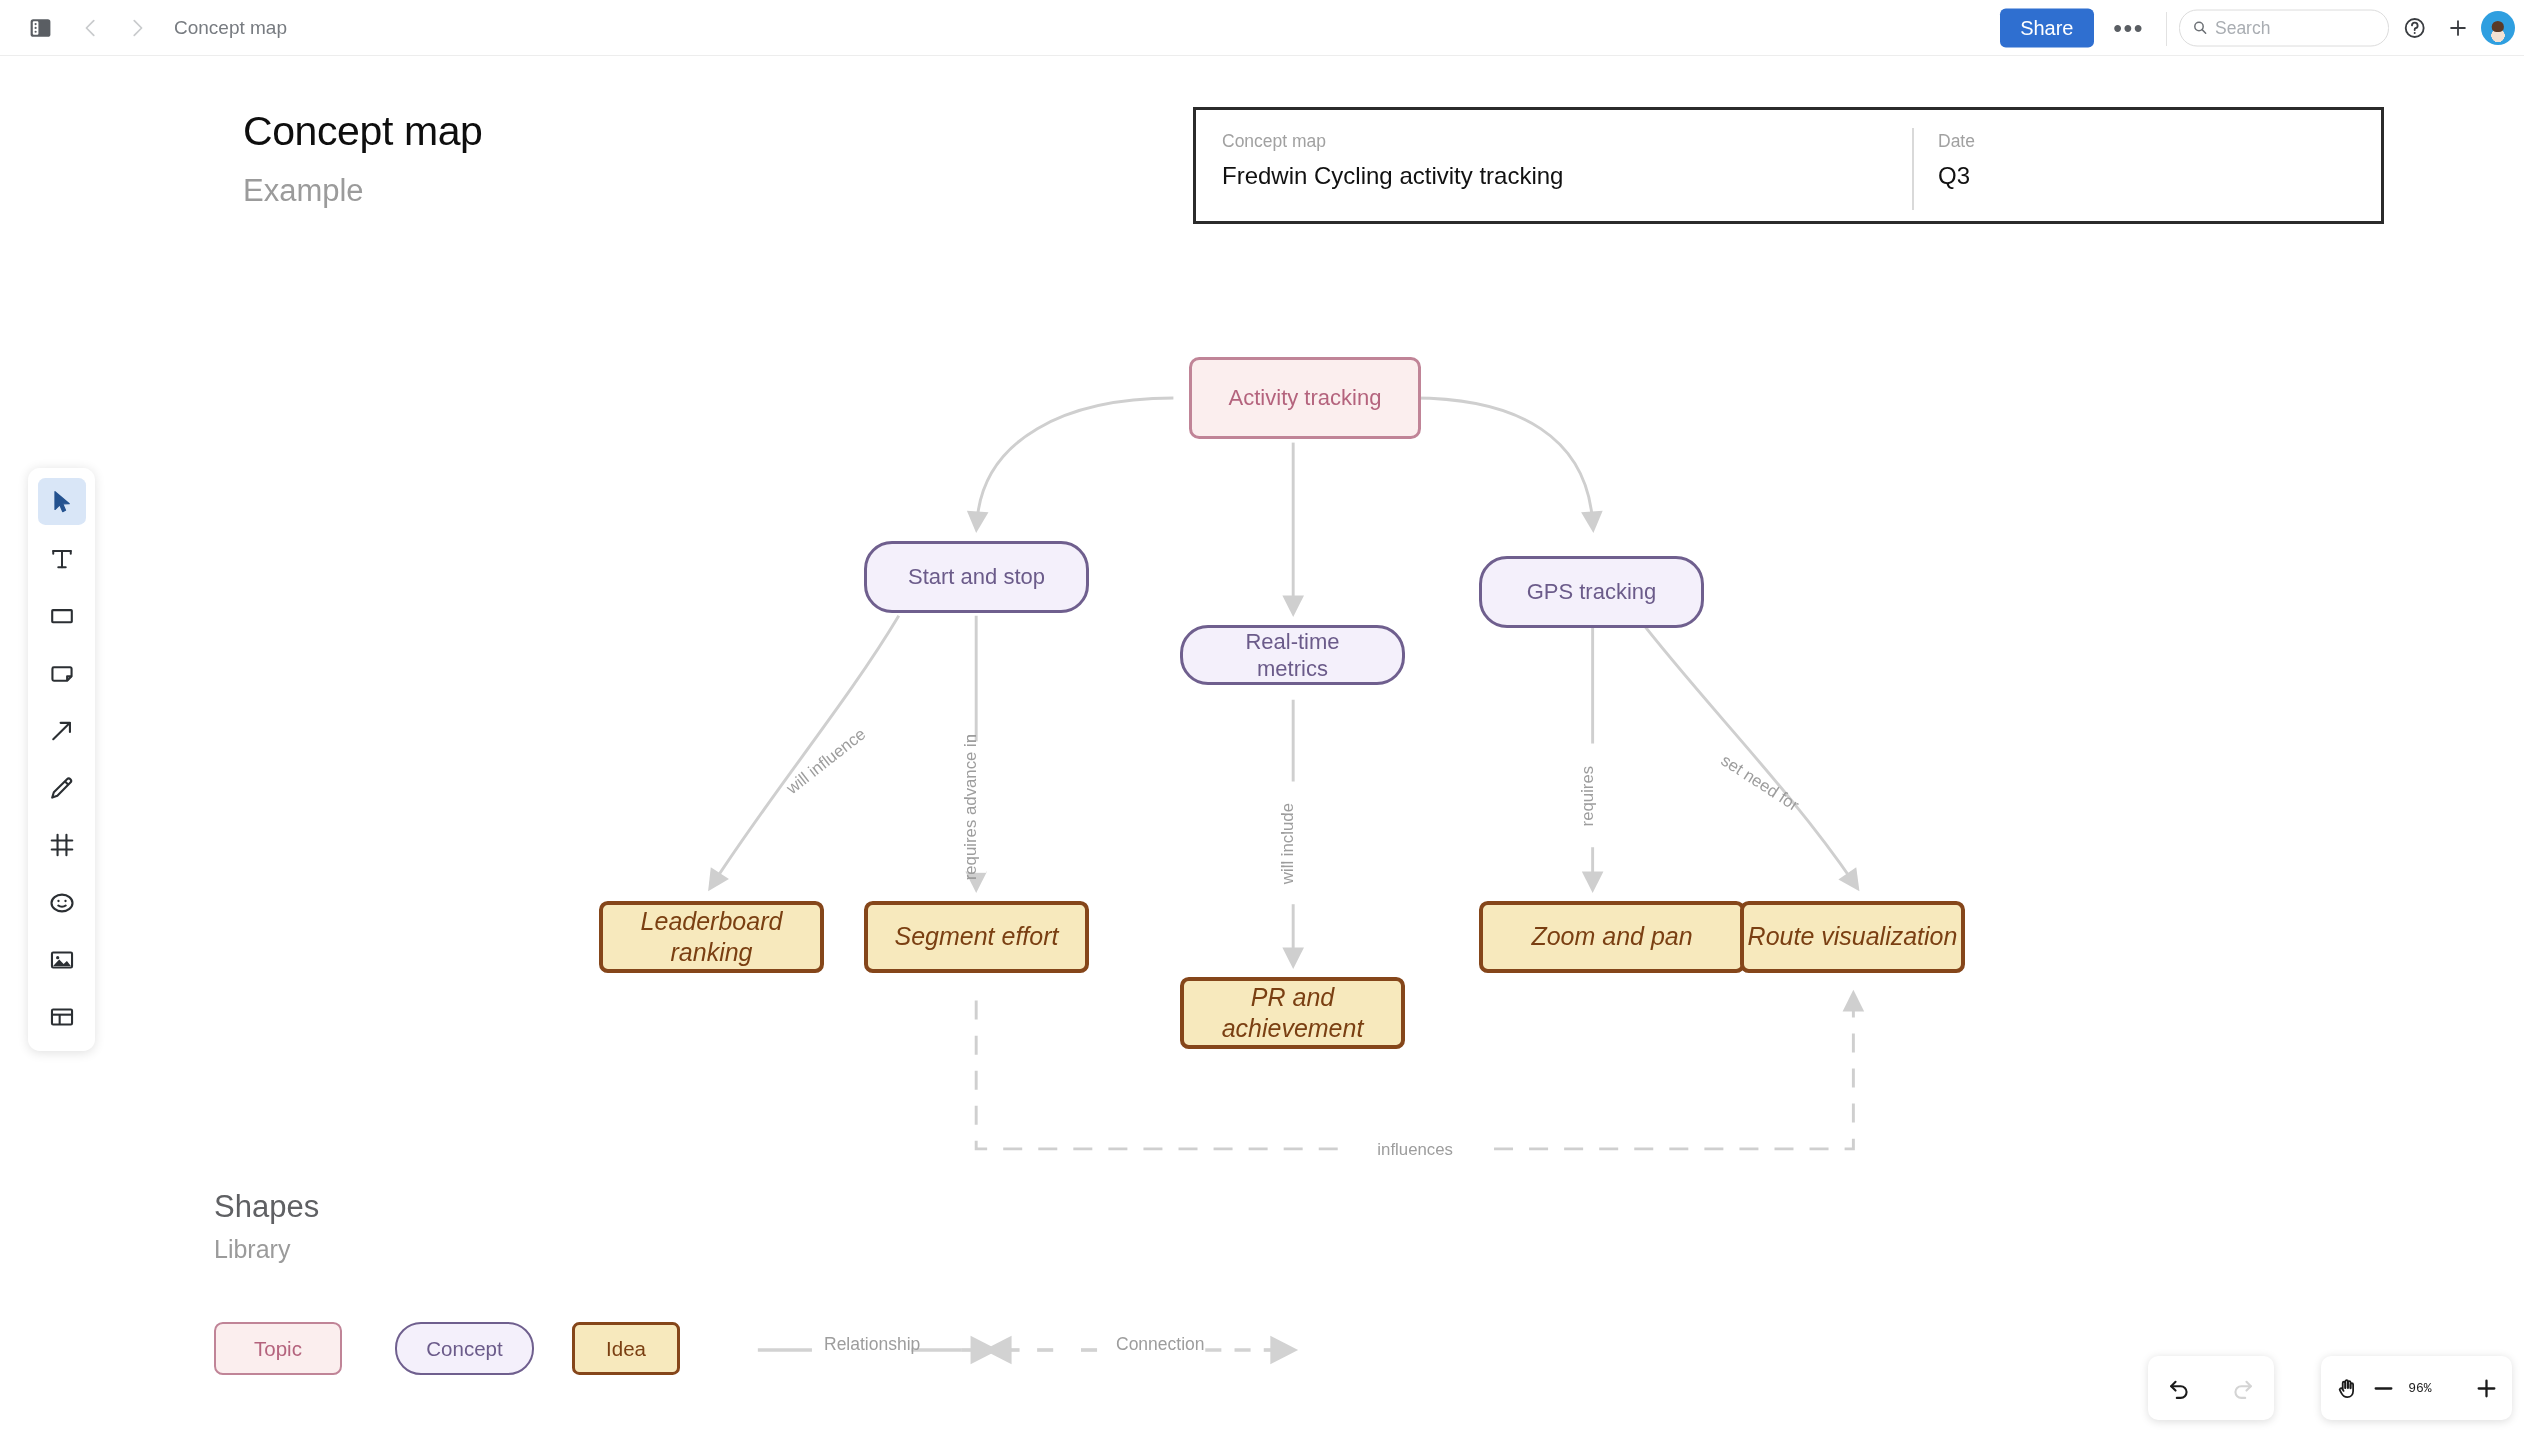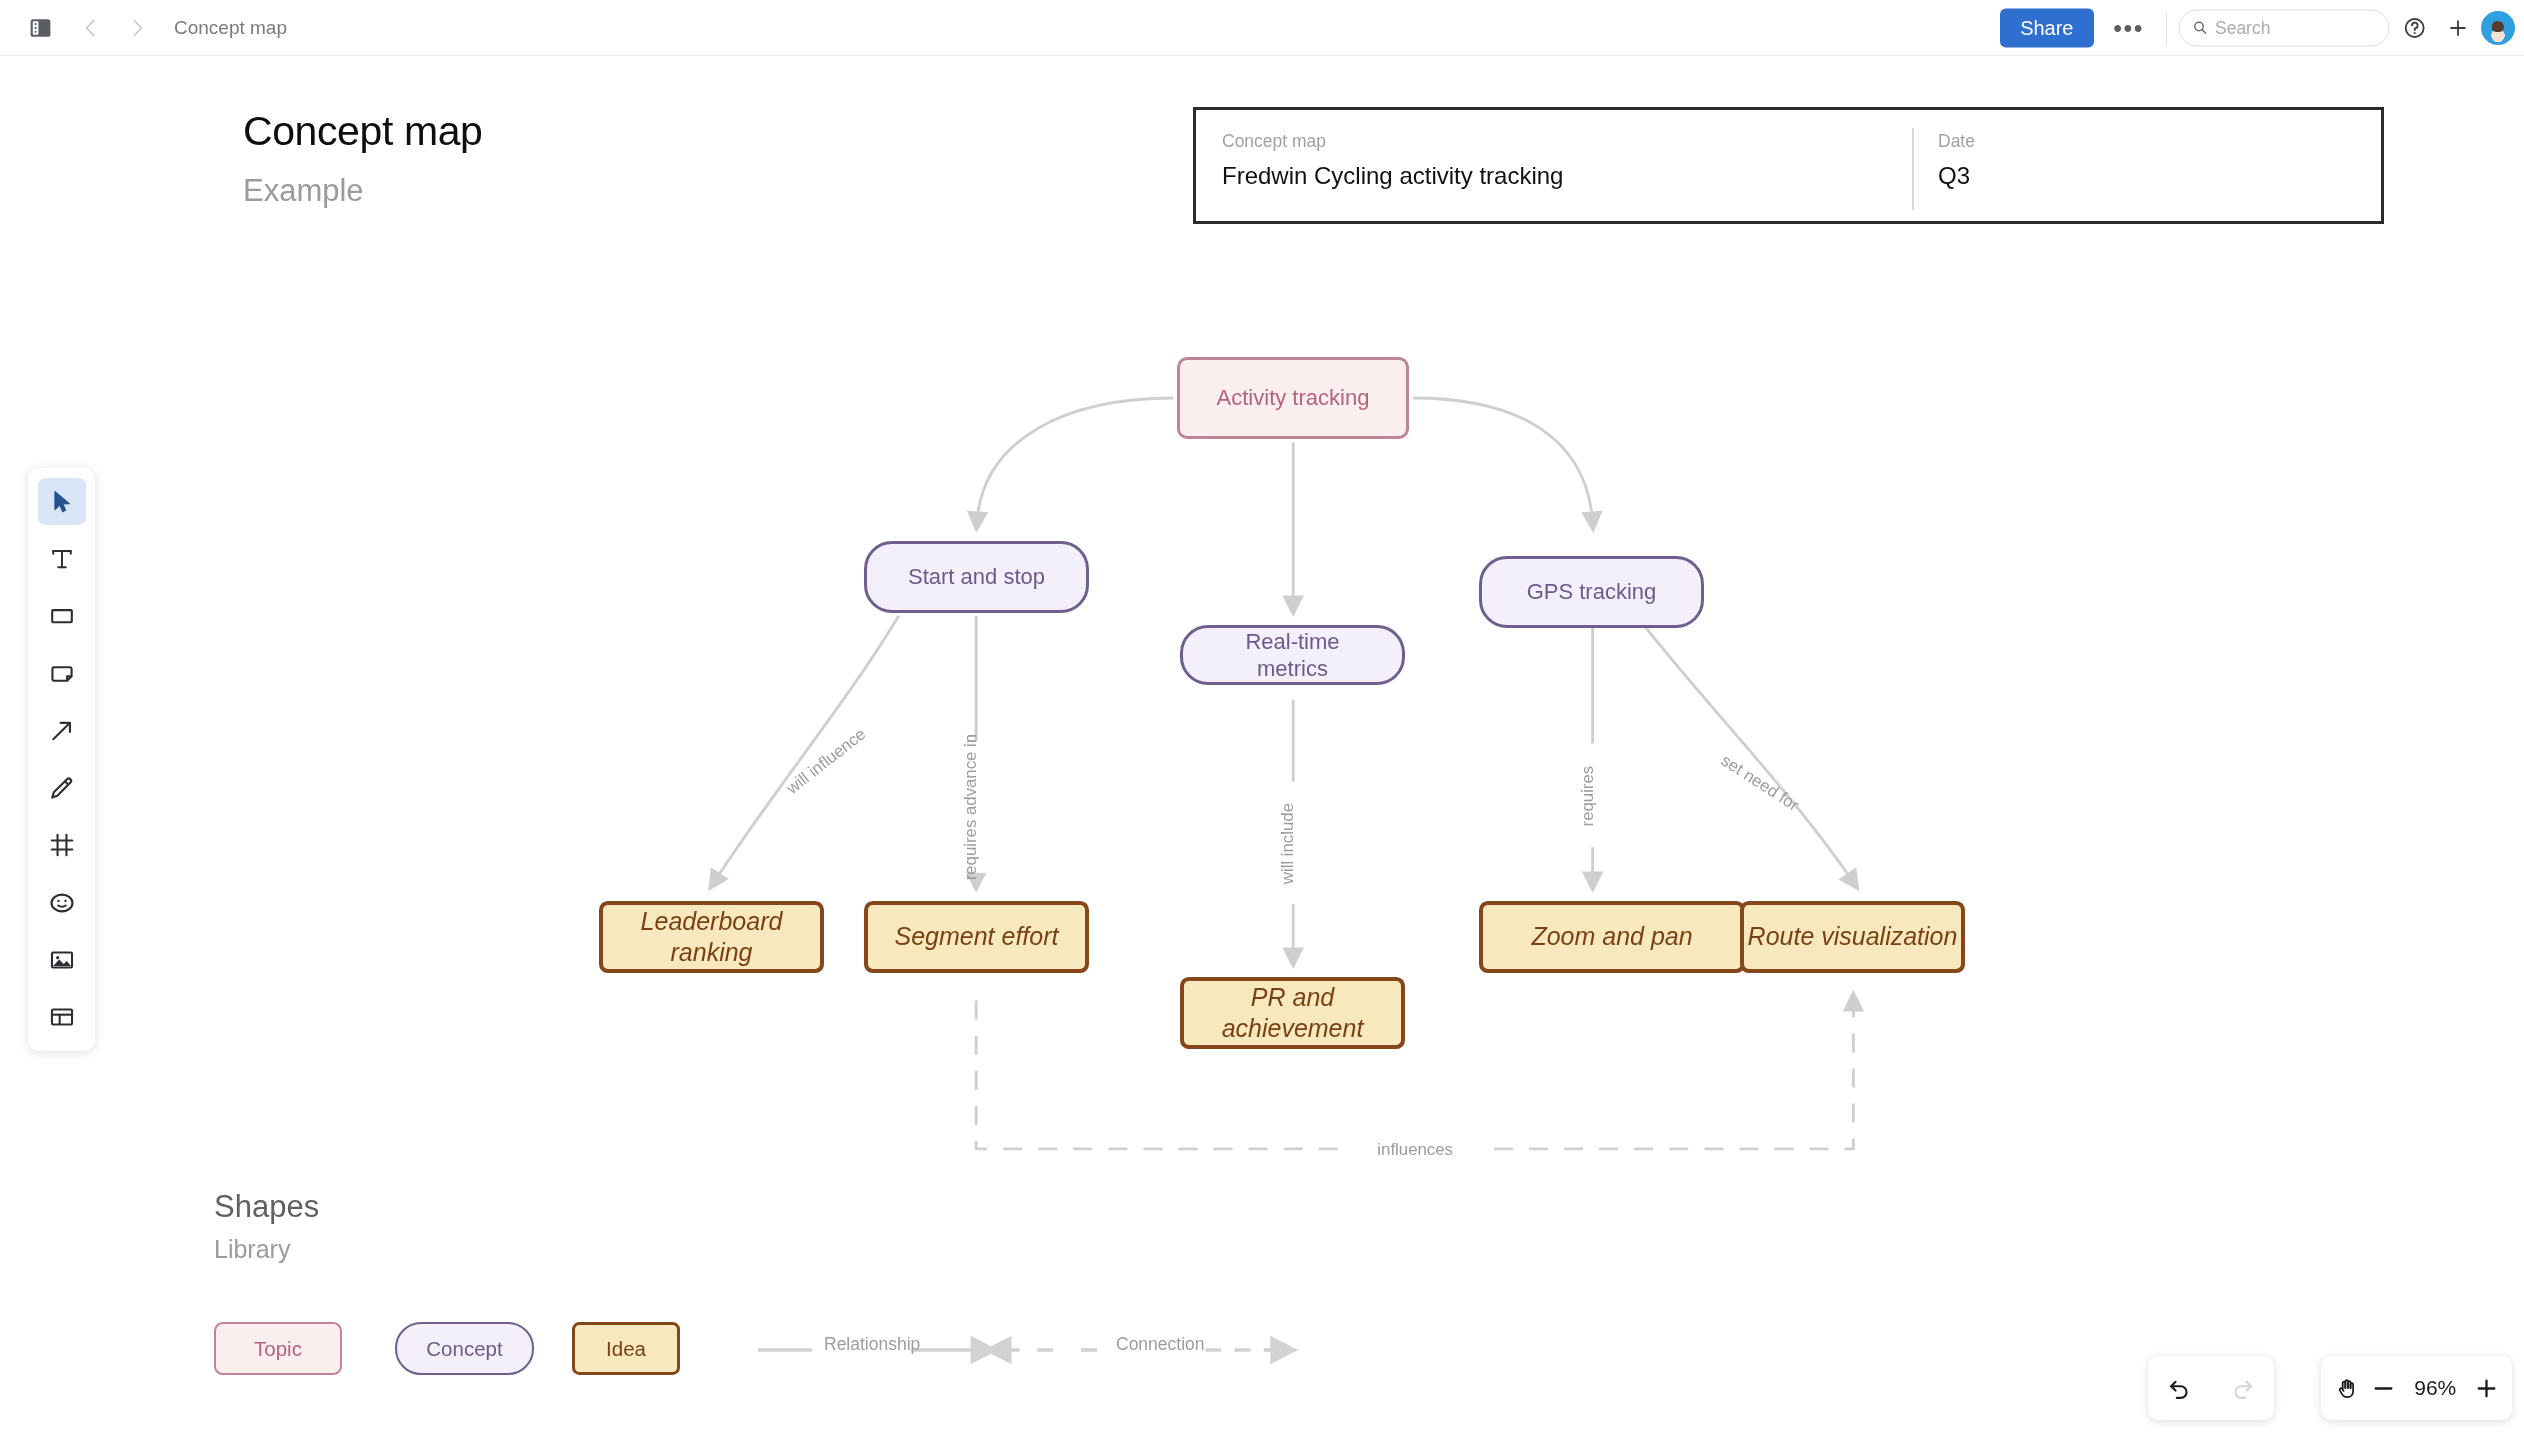--- a/index.html
+++ b/index.html
@@ -135,21 +135,21 @@
   .canvas { position: absolute; left: 0; top: 0; width: 2525px; height: 1452px; pointer-events: none; }
   .canvas svg { position: absolute; left: 0; top: 0; width: 2525px; height: 1452px; overflow: visible; }
 
   .node {
     position: absolute;
     display: flex; align-items: center; justify-content: center;
     text-align: center; cursor: pointer; line-height: 1.25;
   }
   .node-topic {
     background: #fbeeee; border: 3.7px solid #c08497;
-    border-radius: 10.2px; color: #b4637d; font-size: 22px;
+    border-radius: 10.2px; color: #b4637d; font-size: 22px; margin-left: 12px;
   }
   .node-concept {
     background: #f4f0fb; border: 3.7px solid #6f5f8e;
     border-radius: 28px; color: #6b5b8a; font-size: 22px;
   }
   .node-idea {
     background: #f7e9bd; border: 4.4px solid #85461a;
     border-radius: 8.8px; color: #7a3f12; font-size: 25px; font-style: italic;
   }
 
@@ -178,21 +178,21 @@
   .ctl-group {
     position: absolute; bottom: 32px;
     background: #fff; border-radius: 10.2px;
     box-shadow: 0 1.5px 8.8px rgba(0,0,0,.13);
     height: 64px; display: flex; align-items: center;
   }
   .undo-group { right: 250px; width: 126px; justify-content: space-around; }
   .zoom-group { right: 11.7px; width: 191px; justify-content: space-around; padding: 0 7.3px; }
   .ctl-btn { cursor: pointer; display: flex; align-items: center; justify-content: center; }
   .ctl-btn svg { width: 25px; height: 25px; }
-  .zoom-pct { font-size: 21px; color: #1b1b1b; min-width: 54px; text-align: center; cursor: pointer; }
+  .zoom-pct { font-size: 13px; color: #1b1b1b; min-width: 54px; cursor: pointer; font-family: Liberation Mono, monospace; }
 
   
   .edge-label { font-size: 23px; fill: #9d9d9d; font-family: "Liberation Sans", sans-serif; }
 </style>
 </head>
 <body>
 
 <div class="topbar">
   <div class="panel-icon">
     <svg viewBox="0 0 24 24" fill="none">

